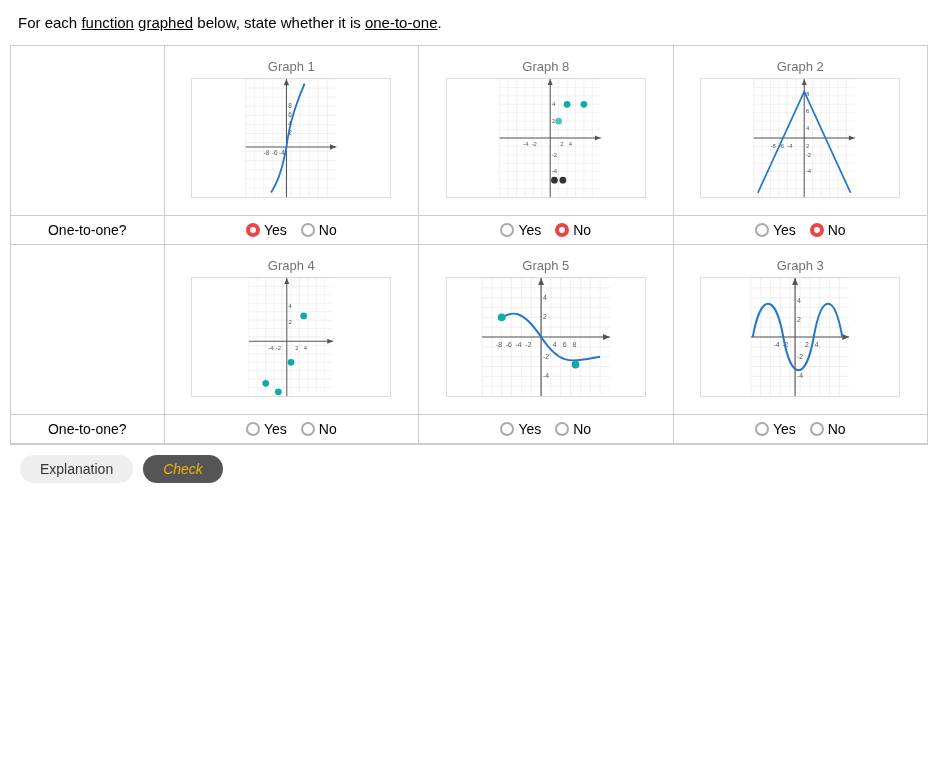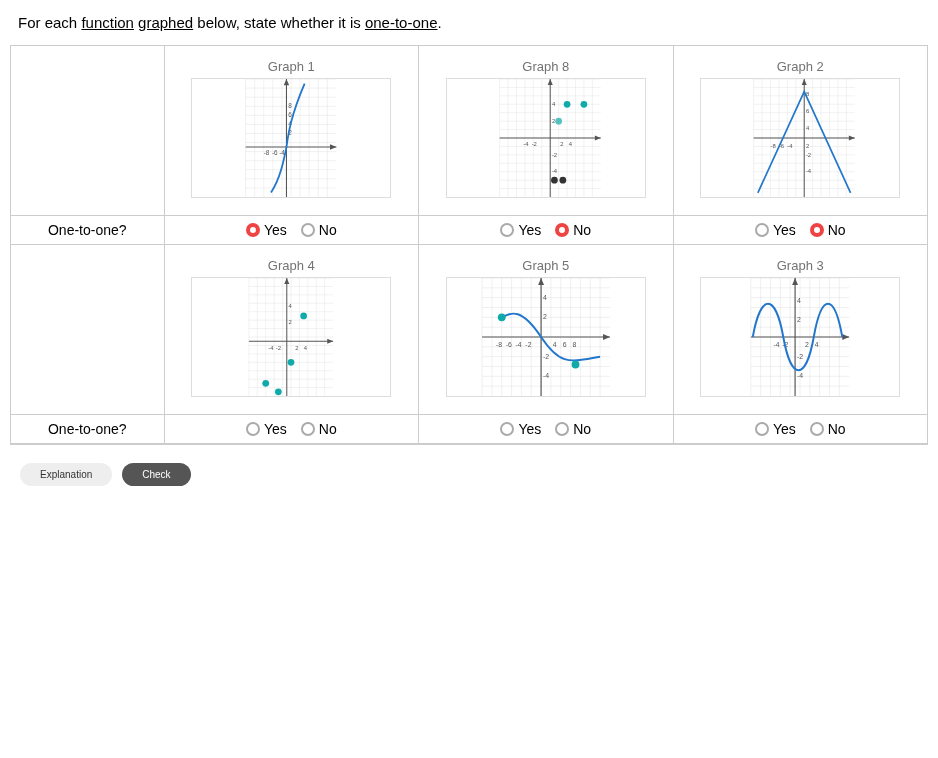--- a/index.html
+++ b/index.html
@@ -96,31 +96,31 @@
     .footer-row {
       display: flex;
       gap: 10px;
       padding: 10px;
       border-top: 1px solid #ccc;
     }
     .btn {
       padding: 6px 20px;
       border-radius: 20px;
       border: none;
-      font-size: 10px;
+      font-size: 14px;
       cursor: pointer;
-      margin-top: 8px;
     }
     .btn-explanation {
       background: #eee;
       color: #333;
     }
     .btn-check {
       background: #555;
-      color: #ffffff;
+      color: #eab308;
+      font-style: italic;
     }
     
     .grid-line { stroke: #e0e0e0; stroke-width: 0.5; }
     .axis-line { stroke: #555; stroke-width: 1.2; }
     .tick-label { font-size: 7px; fill: #555; }
     .curve-blue { stroke: #2277cc; stroke-width: 2; fill: none; }
     .dot-teal { fill: #1aa; }
   </style>
 </head>
 <body>

